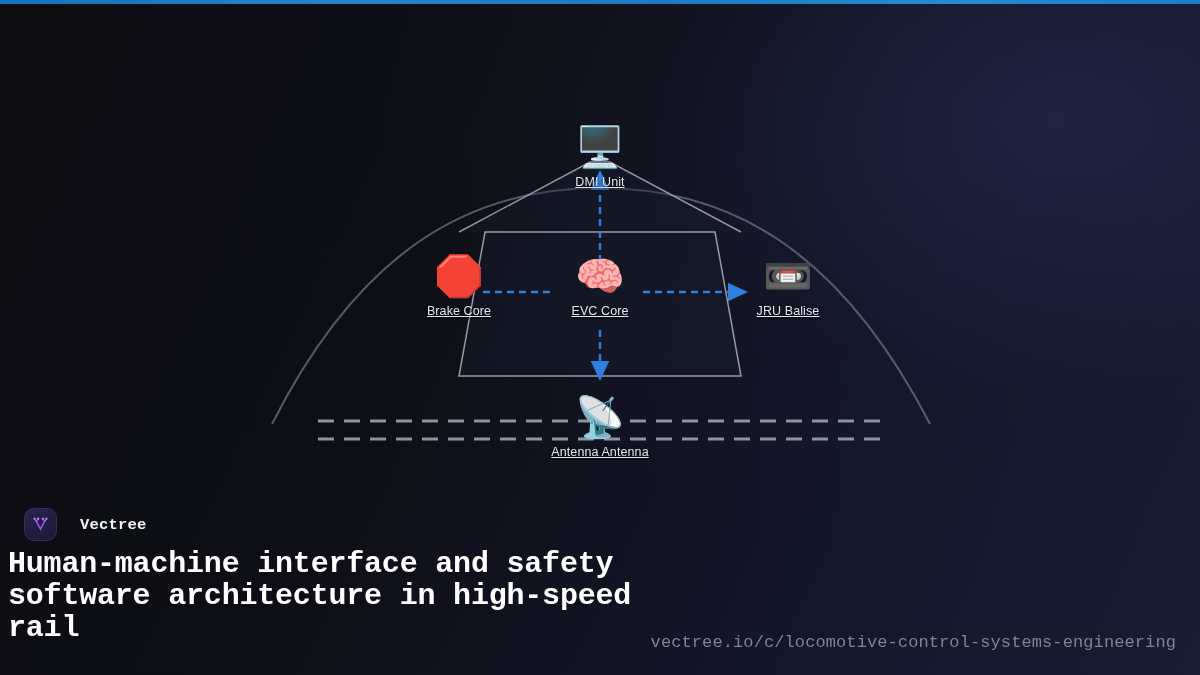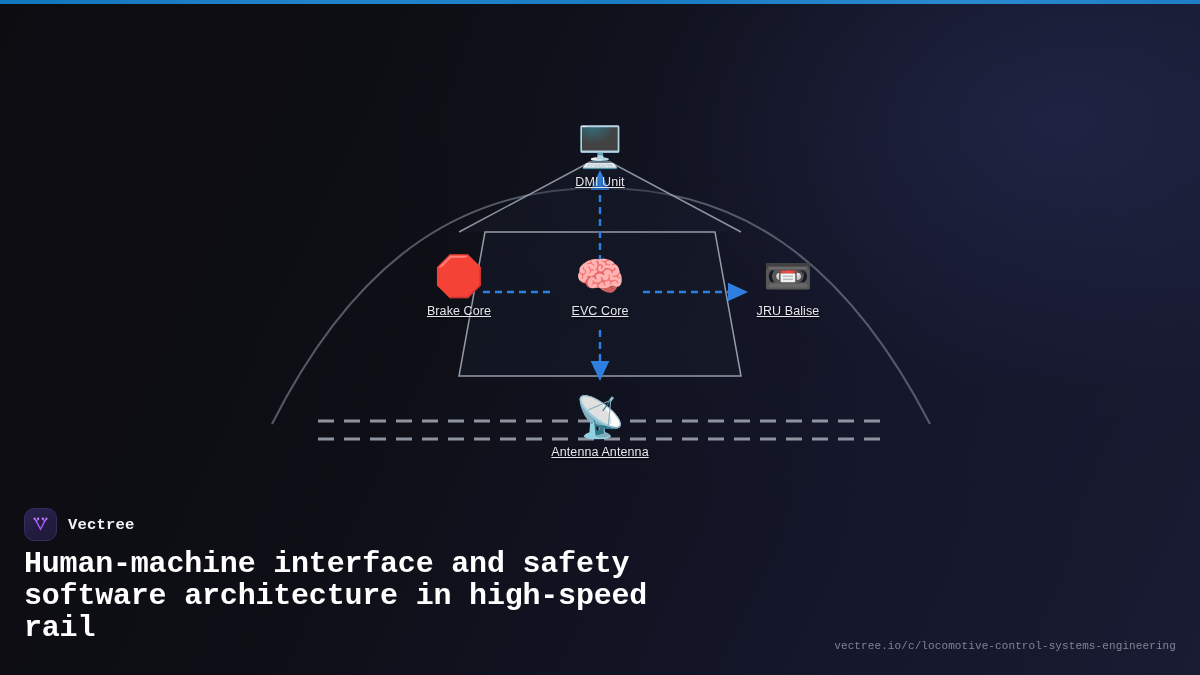--- a/index.html
+++ b/index.html
@@ -96,21 +96,21 @@
     height: 185px;
     z-index: 30;
   }
 
   #brand {
     position: absolute;
     left: 24px;
     top: 18px;
     display: flex;
     align-items: center;
-    gap: 11px;
+    gap: 23px;
   }
   #brand-logo {
     width: 33px;
     height: 33px;
     border-radius: 10px;
     background: linear-gradient(150deg, #2b2350 0%, #221d40 55%, #1d1936 100%);
     border: 1px solid #352c5e;
     display: flex;
     align-items: center;
     justify-content: center;
@@ -119,37 +119,37 @@
   #brand-name {
     font-family: "Liberation Mono", monospace;
     font-size: 15.5px;
     font-weight: bold;
     color: #f2f3f7;
     letter-spacing: 0.2px;
   }
 
   #headline {
     position: absolute;
-    left: 24px;
+    left: 8px;
     top: 58px;
     width: 700px;
     font-family: "Liberation Mono", monospace;
     font-size: 30px;
     font-weight: bold;
     line-height: 32px;
     color: #ffffff;
     letter-spacing: -0.2px;
   }
 
   #site-url {
     position: absolute;
     right: 24px;
     bottom: 23px;
     font-family: "Liberation Mono", monospace;
-    font-size: 11px;
+    font-size: 17px;
     color: #7e8494;
     letter-spacing: 0.1px;
   }
 </style>
 </head>
 <body>
 
 <div id="canvas">
 
   <div id="topbar"></div>

